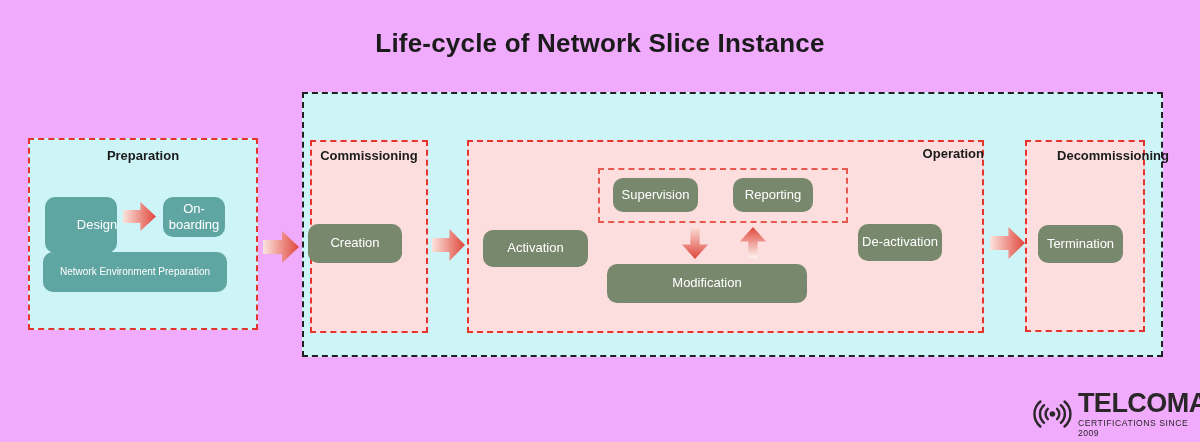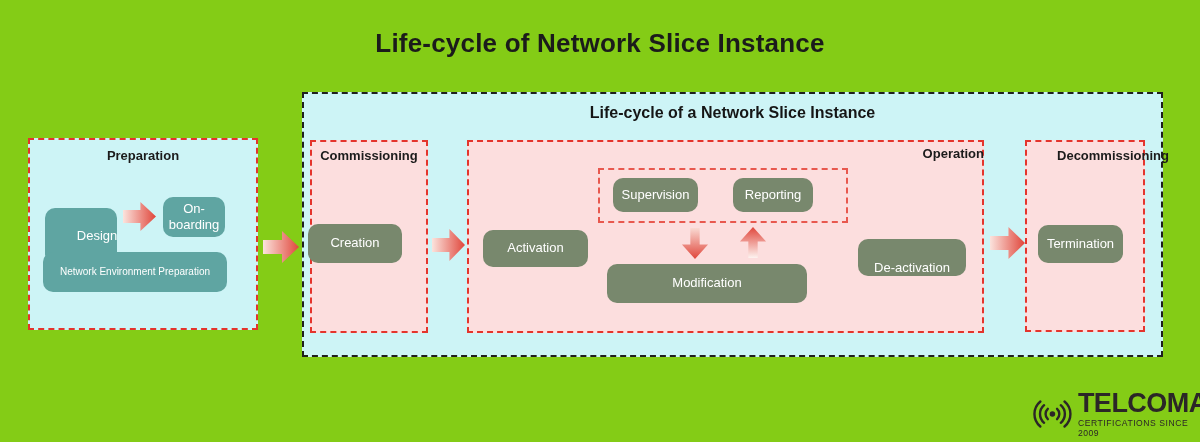--- a/index.html
+++ b/index.html
@@ -1,17 +1,17 @@
 <!DOCTYPE html>
 <html><head>
 <meta charset="utf-8">
 <style>
   html,body{margin:0;padding:0;background:#ffffff;}
   body{font-family:"Liberation Sans","DejaVu Sans",sans-serif;}
-  #canvas{position:relative;width:1200px;height:442px;background:#84cc16;overflow:hidden;}
+  #canvas{position:relative;width:1200px;height:442px;background:#f0abfc;overflow:hidden;}
   .abs{position:absolute;box-sizing:border-box;}
 
   .page-title{left:0;right:0;top:28px;text-align:center;font-size:26px;font-weight:700;
               color:#1b1b1b;letter-spacing:.2px;}
 
   
   .cyan-sec{background:#cdf4f6;border:2px dashed #e4342c;}
   .container-outer{background:#cdf4f6;border:2px dashed #1f1f1f;}
   .container-header{text-align:center;font-size:16px;font-weight:600;color:#151515;}
 
@@ -56,21 +56,21 @@
   </defs>
 </svg>
 
 <div id="canvas">
 
   <div class="abs page-title">Life-cycle of Network Slice Instance</div>
 
   <div class="abs cyan-sec" style="left:28px;top:138px;width:230px;height:192px;"></div>
   <div class="abs sec-label" style="left:28px;top:148px;width:230px;">Preparation</div>
 
-  <div class="abs box box-teal" style="left:45px;top:208px;width:72px;height:56px;padding-left:32px;">
+  <div class="abs box box-teal" style="left:45px;top:197px;width:72px;height:56px;padding-left:32px;">
     <span>Design</span>
   </div>
 
   <div class="abs" style="left:123px;top:201px;width:33px;height:31px;">
     <svg class="arrow-svg" viewBox="0 0 36 34" preserveAspectRatio="none">
       <path d="M0 10 H19 V1 L36 17 L19 33 V24 H0 Z" fill="url(#gradR)"></path>
     </svg>
   </div>
 
   <div class="abs box box-teal" style="left:163px;top:197px;width:62px;height:40px;padding:1px 6px;">
@@ -81,21 +81,20 @@
     <span>Network Environment Preparation</span>
   </div>
 
   <div class="abs" style="left:263px;top:230px;width:36px;height:34px;">
     <svg class="arrow-svg" viewBox="0 0 36 34" preserveAspectRatio="none">
       <path d="M0 10 H19 V1 L36 17 L19 33 V24 H0 Z" fill="url(#gradR)"></path>
     </svg>
   </div>
 
   <div class="abs container-outer" style="left:302px;top:92px;width:861px;height:265px;"></div>
-  <div class="abs container-header" style="left:302px;top:104px;width:861px;">Life-cycle of a Network Slice Instance</div>
 
   <div class="abs phase" style="left:310px;top:140px;width:118px;height:193px;"></div>
   <div class="abs sec-label" style="left:310px;top:148px;width:118px;">Commissioning</div>
   <div class="abs box box-olive" style="left:308px;top:224px;width:94px;height:39px;">
     <span>Creation</span>
   </div>
 
   <div class="abs" style="left:432px;top:228px;width:33px;height:34px;">
     <svg class="arrow-svg" viewBox="0 0 36 34" preserveAspectRatio="none">
       <path d="M0 10 H19 V1 L36 17 L19 33 V24 H0 Z" fill="url(#gradR)"></path>
@@ -128,21 +127,21 @@
   <div class="abs" style="left:739px;top:227px;width:28px;height:31px;">
     <svg class="arrow-svg" viewBox="0 0 30 32" preserveAspectRatio="none">
       <path d="M10 32 V15 H1 L15 0 L29 15 H20 V32 Z" fill="url(#gradU)"></path>
     </svg>
   </div>
 
   <div class="abs box box-olive" style="left:607px;top:264px;width:200px;height:39px;">
     <span>Modification</span>
   </div>
 
-  <div class="abs box box-olive" style="left:858px;top:239px;width:108px;height:37px;align-items:flex-end;">
+  <div class="abs box box-olive" style="left:858px;top:224px;width:84px;height:37px;">
     <span>De-activation</span>
   </div>
 
   <div class="abs" style="left:990px;top:226px;width:35px;height:34px;">
     <svg class="arrow-svg" viewBox="0 0 36 34" preserveAspectRatio="none">
       <path d="M0 10 H19 V1 L36 17 L19 33 V24 H0 Z" fill="url(#gradR)"></path>
     </svg>
   </div>
 
   <div class="abs phase" style="left:1025px;top:140px;width:120px;height:192px;"></div>

